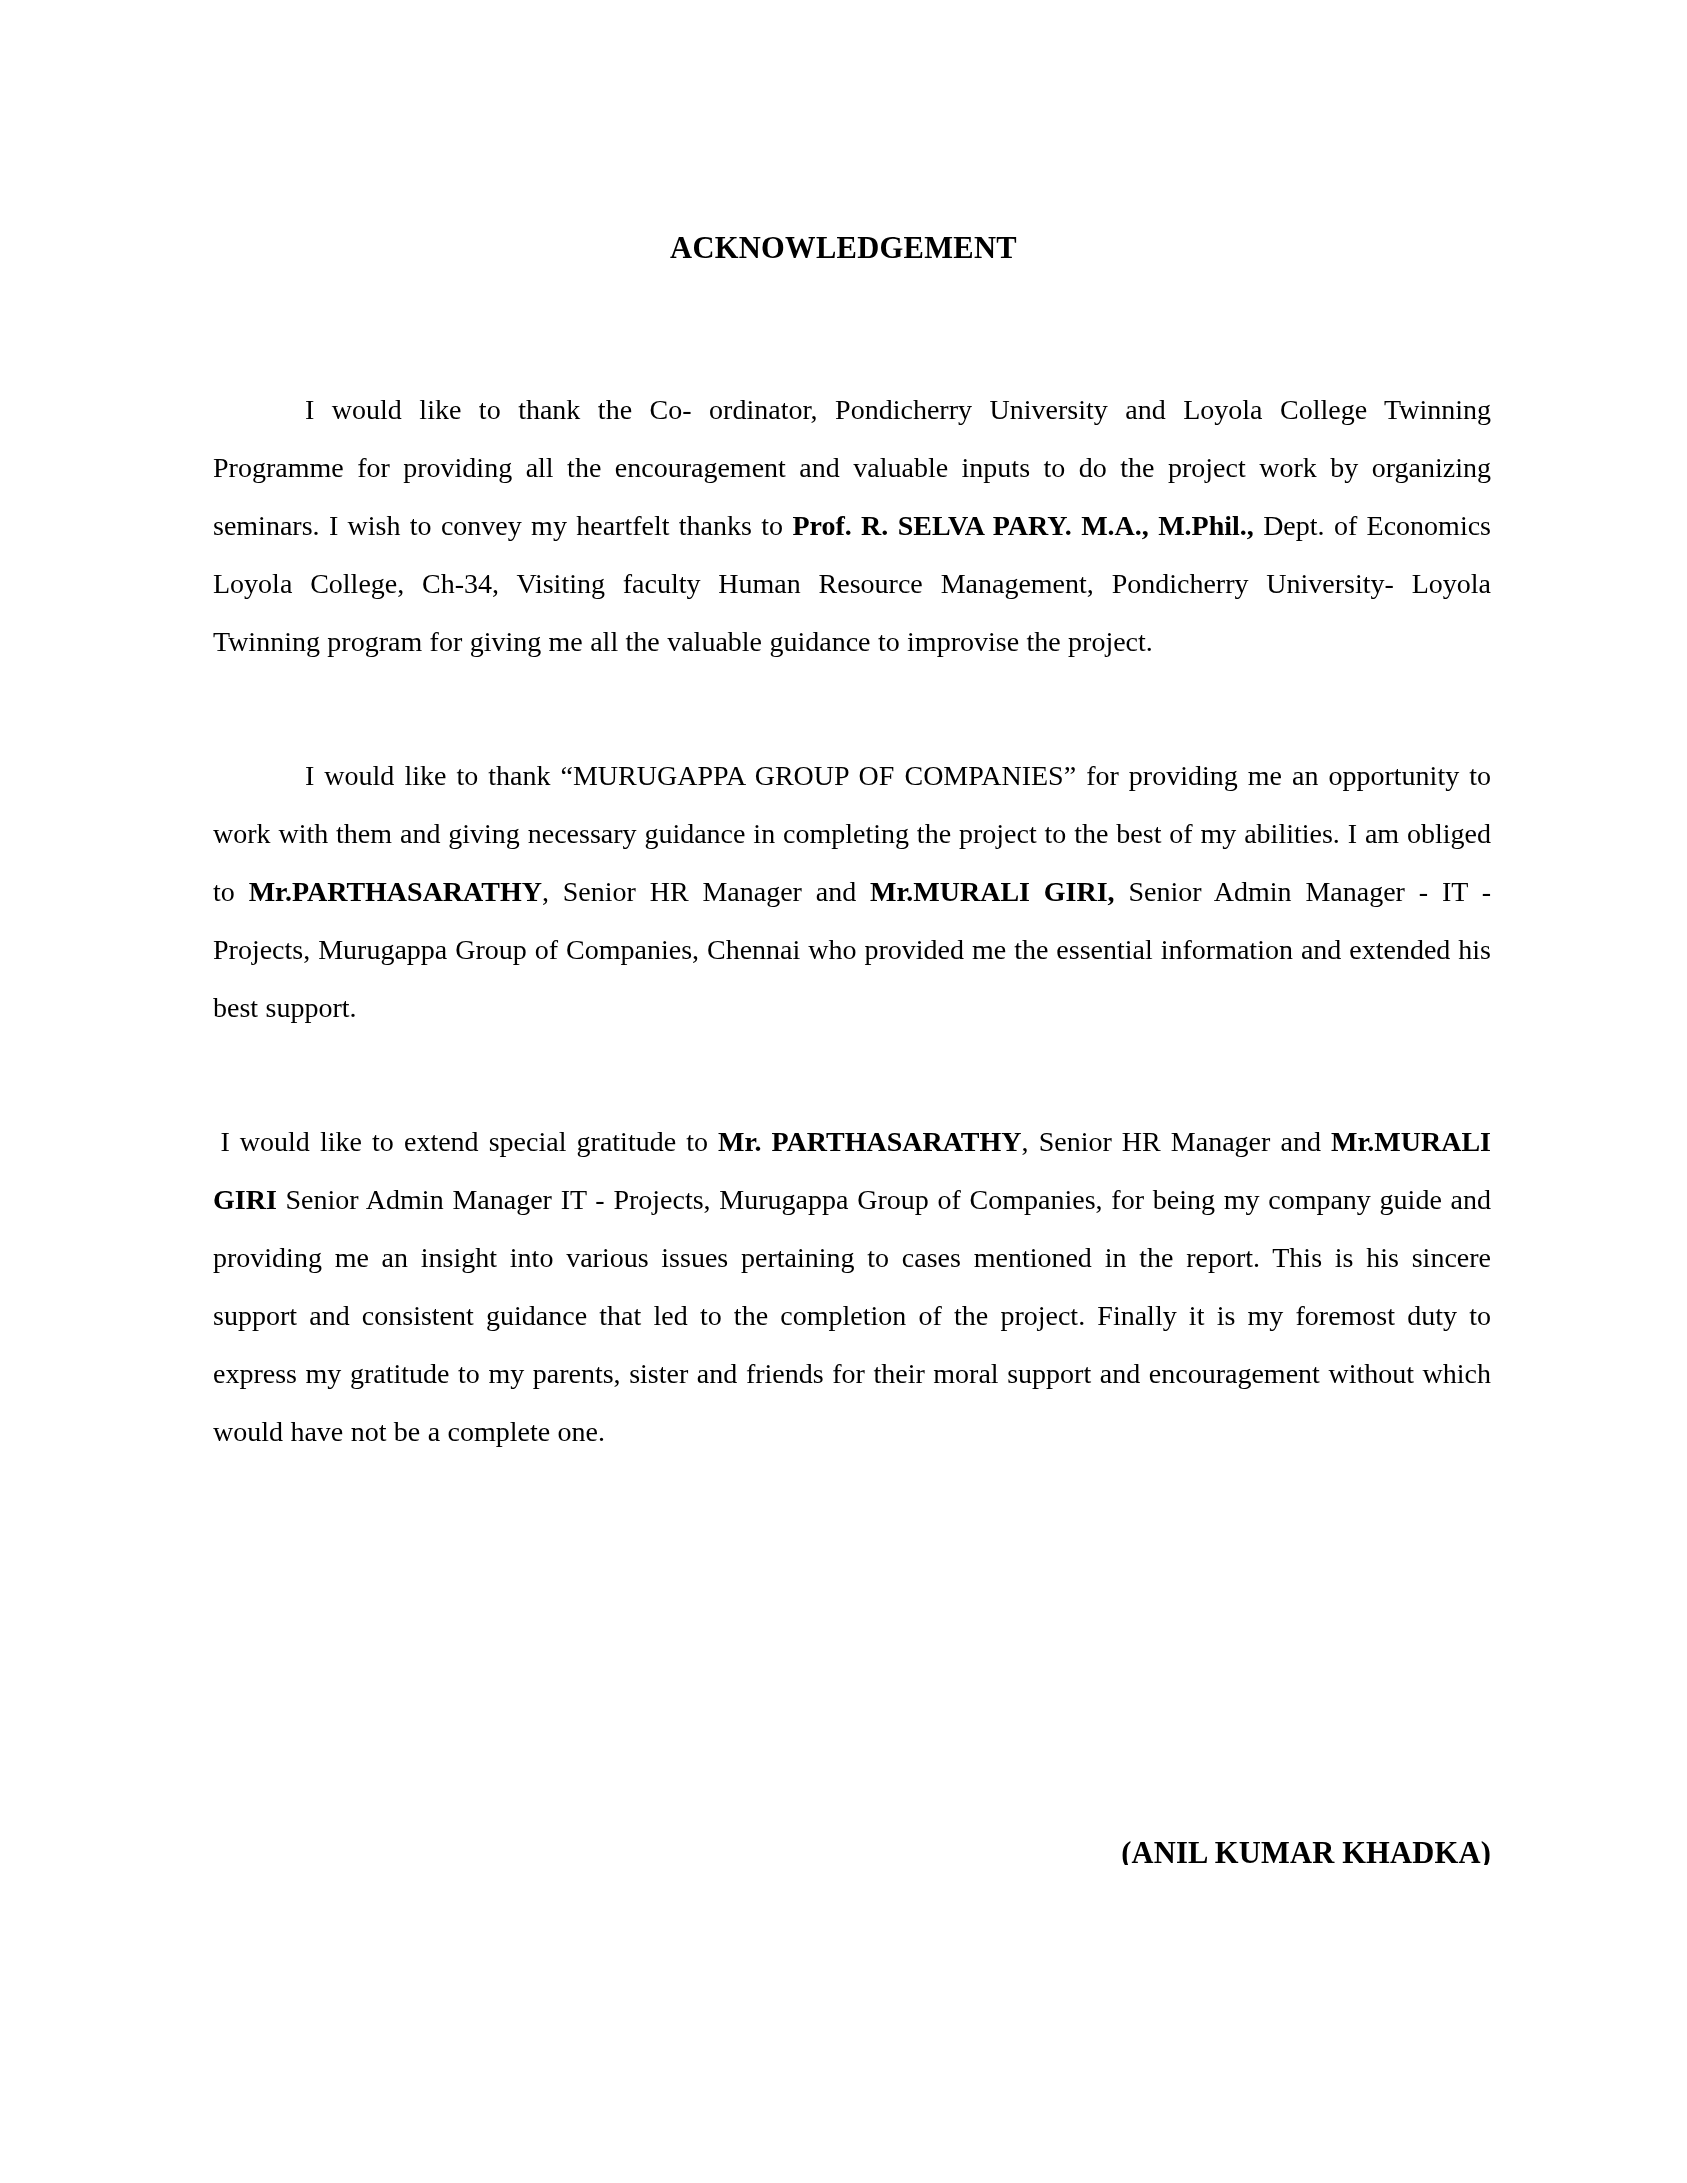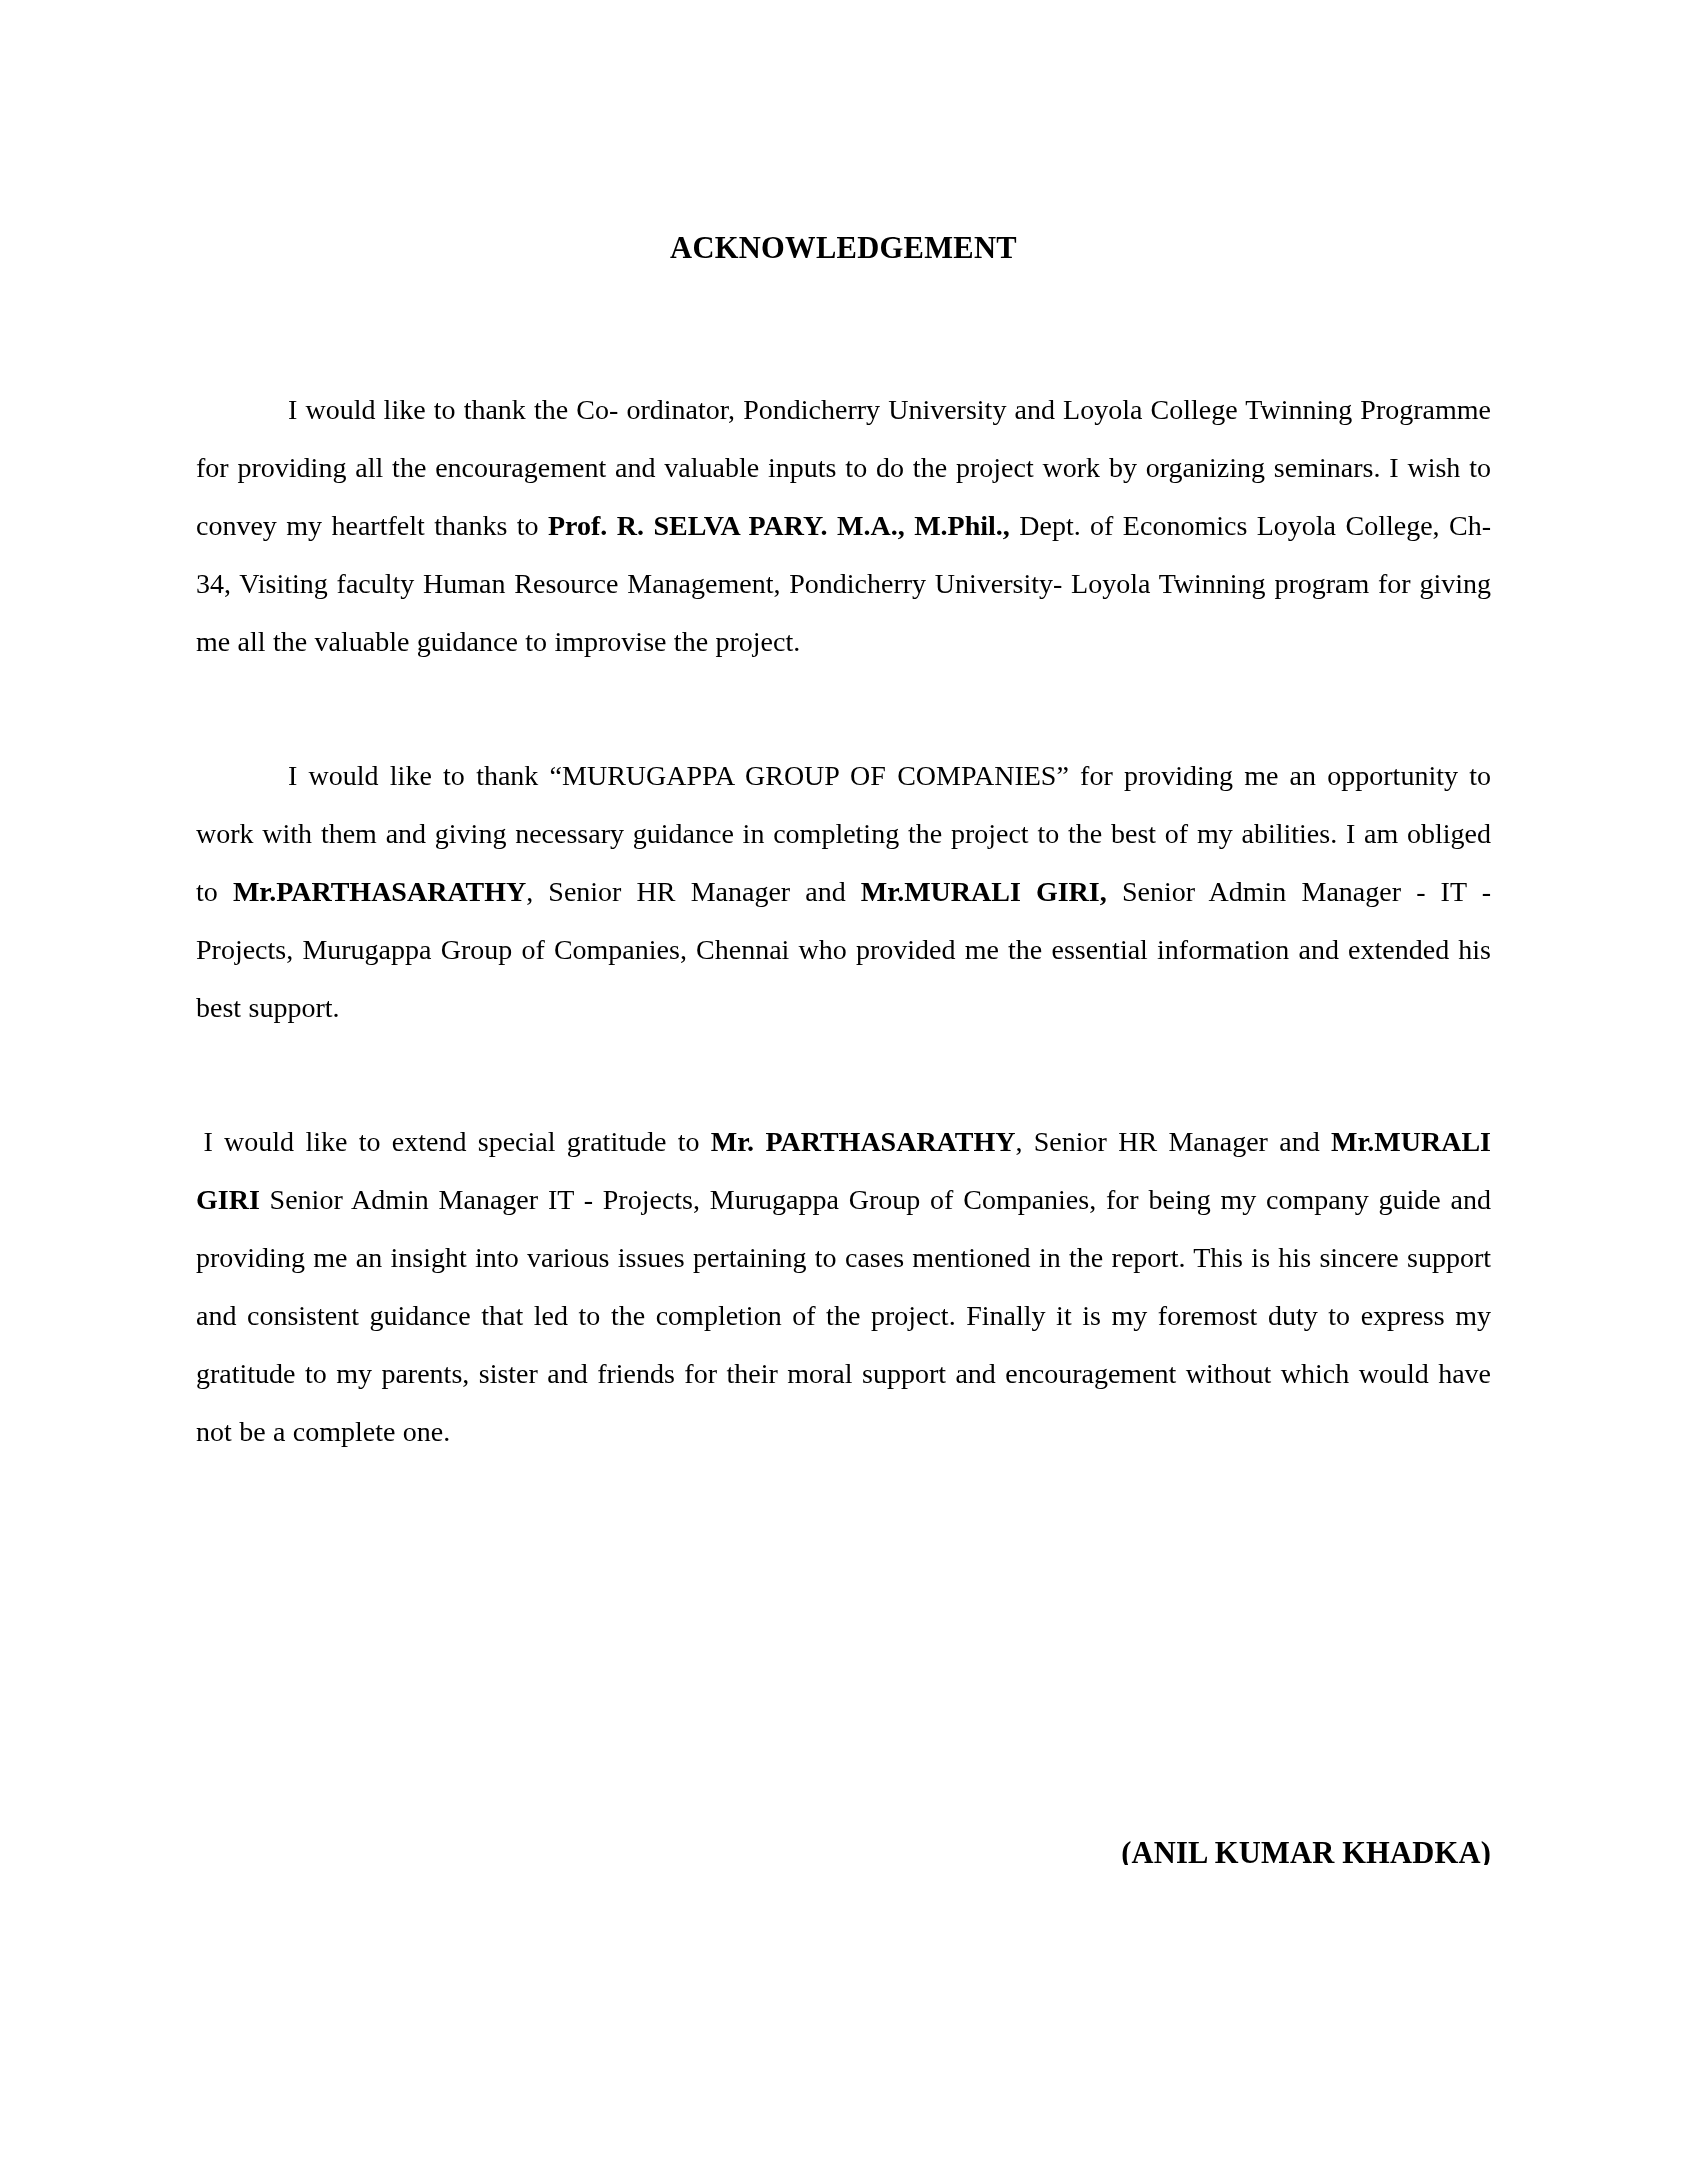--- a/index.html
+++ b/index.html
@@ -28,20 +28,21 @@
     text-align: center;
     font-weight: bold;
     font-size: 30.5px;
     letter-spacing: 0.3px;
     margin: 0;
     padding-top: 232px;
     line-height: 1.1;
   }
   .body-block {
     padding-top: 115px;
+    margin-left: 17px;
   }
   p.para {
     font-size: 28px;
     line-height: 58px;
     text-align: justify;
     text-justify: inter-word;
     margin: 0 0 76px 0;
     padding: 0;
     hyphens: none;
     word-spacing: 0.4px;

